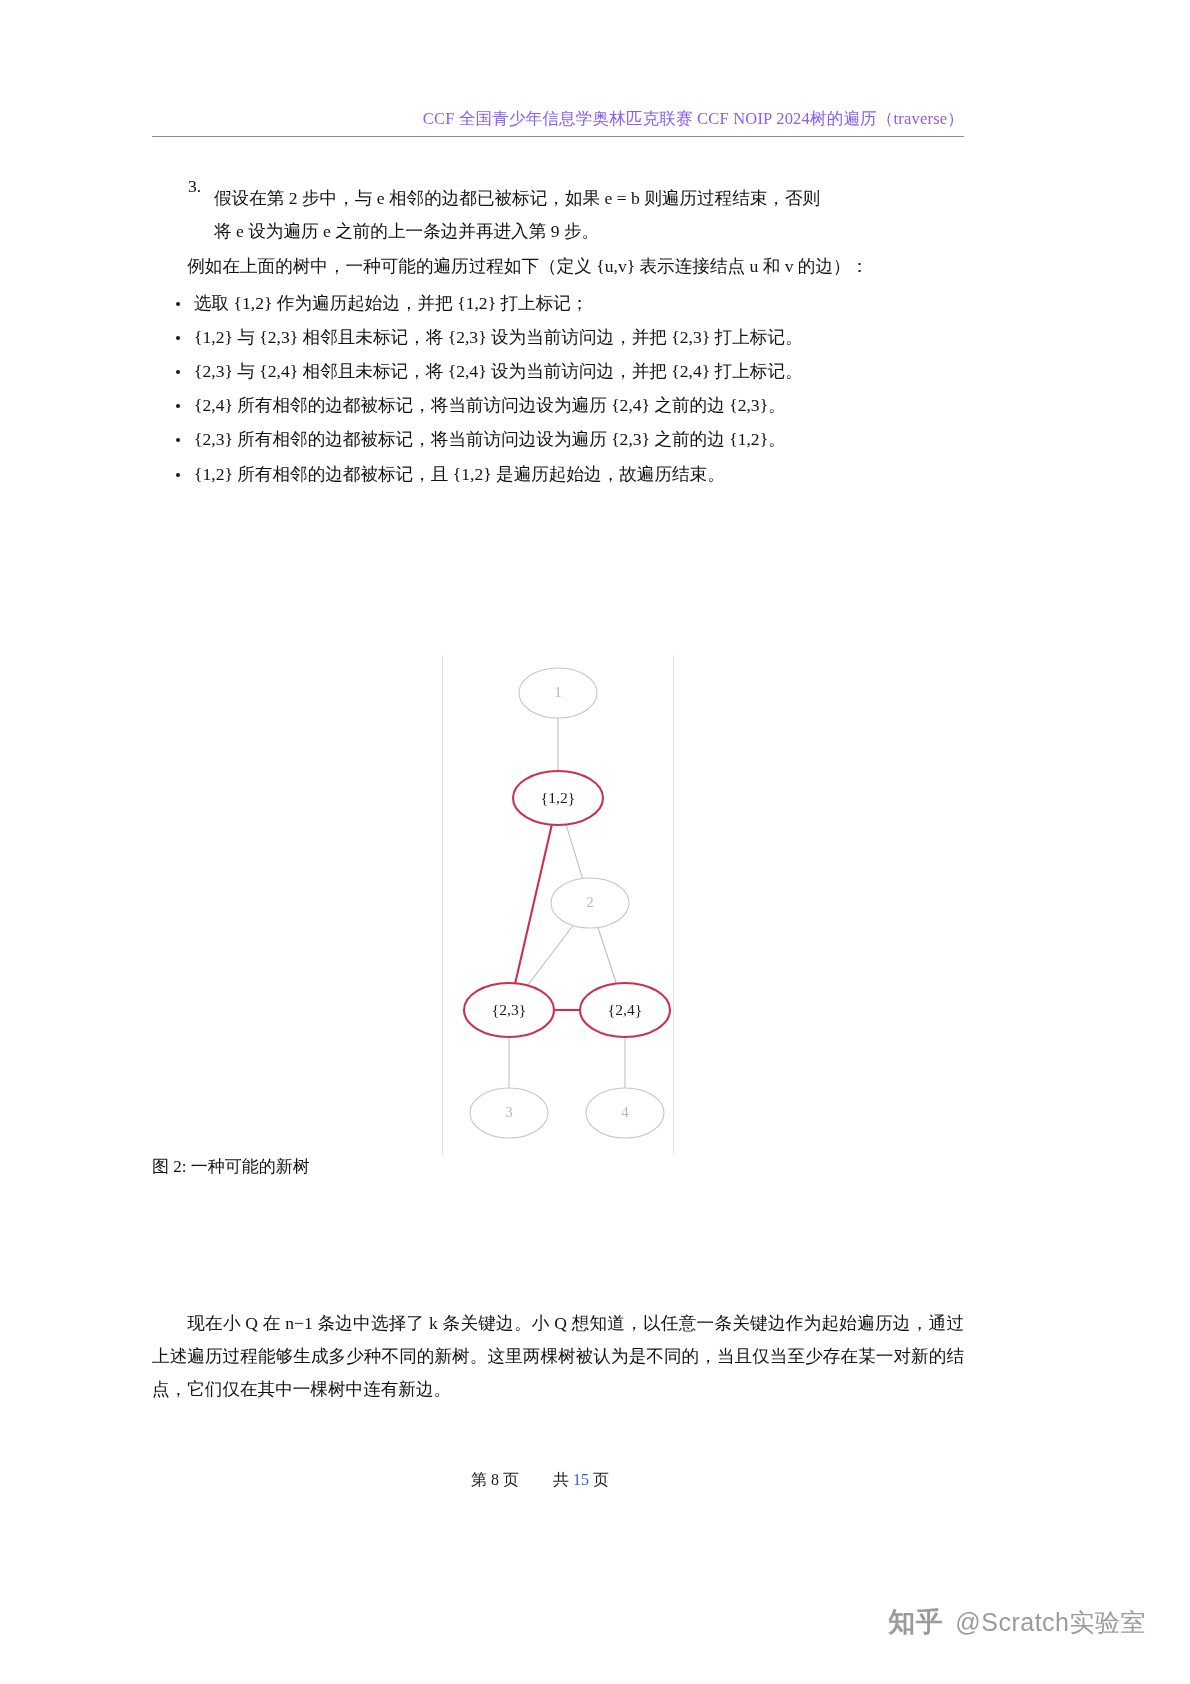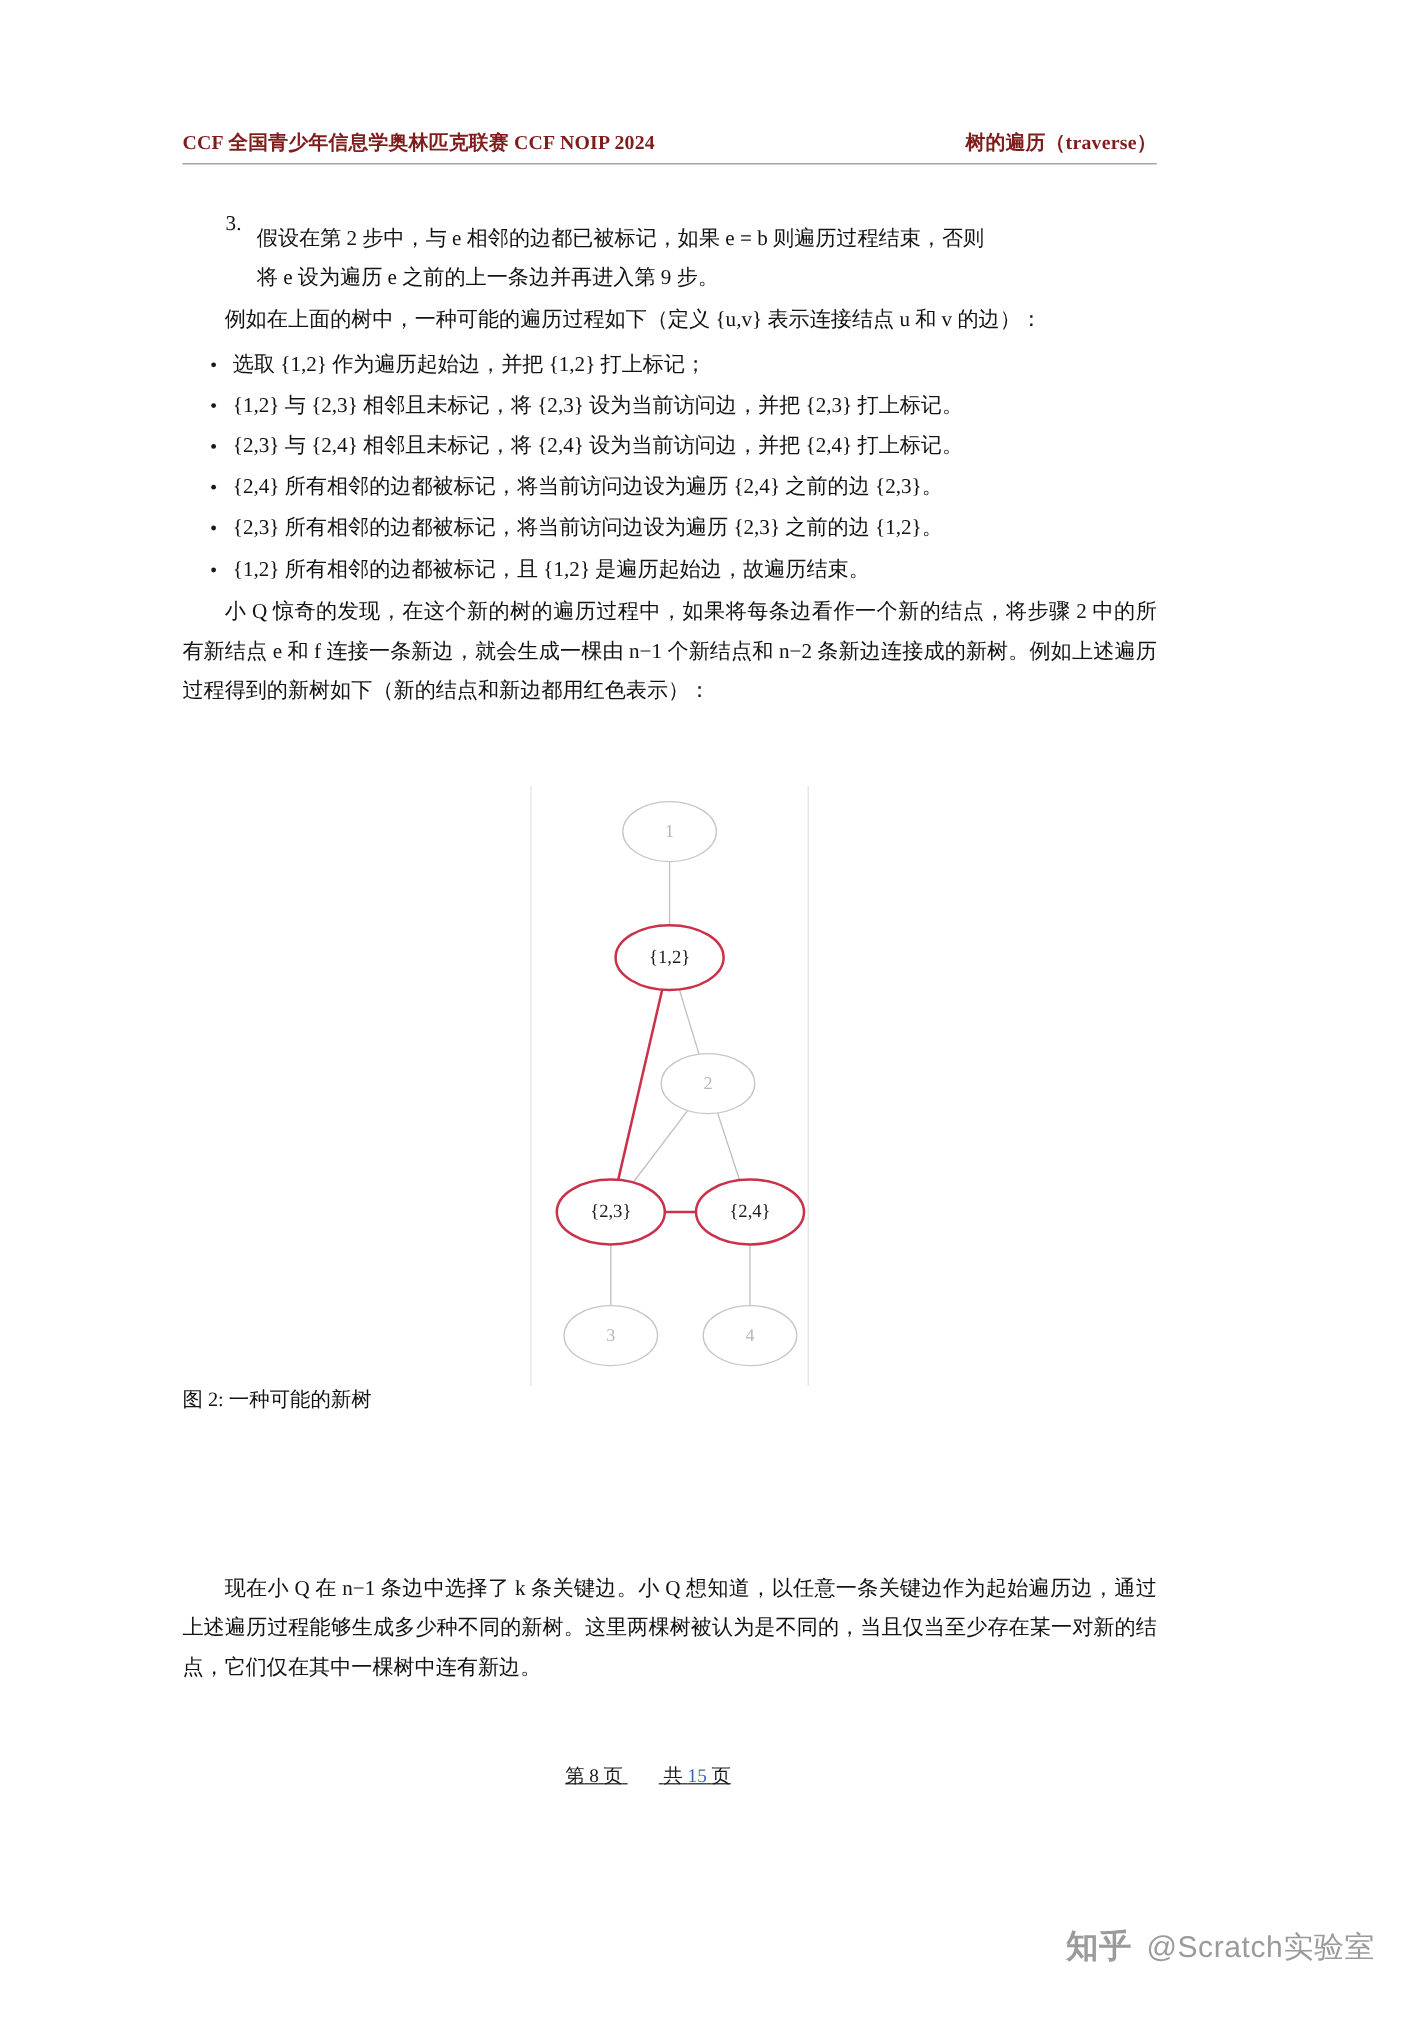--- a/index.html
+++ b/index.html
@@ -20,26 +20,25 @@
     width: 1190px; height: 1684px;
     background: #fff;
   }
 
   
   .header {
     position: absolute;
     left: 152px; top: 108px;
     width: 812px;
     display: flex;
-    justify-content: space-between;
+    justify-content: flex-end;
     align-items: flex-end;
     font-size: 16.5px;
     letter-spacing: .2px;
-    color: #7f1d1d;
-    font-weight: bold;
+    color: #8b5cf6;
   }
   .header-left { white-space: nowrap; }
   .header-right { white-space: nowrap; }
   .header-rule {
     position: absolute;
     left: 152px; top: 136px;
     width: 812px; height: 1px;
     background: #8d8d8d;
   }
 
@@ -125,21 +124,20 @@
   text.red-label  { font-size: 15.5px; fill: #1b1b1b; }
 
   
   .footer {
     position: absolute;
     left: 0; top: 1470px;
     width: 1080px;
     text-align: center;
     font-size: 16px;
     color: #1a1a1a;
-    text-decoration: underline;
   }
   .footer .gap { display: inline-block; width: 26px; }
   .footer .pnum-total { color: #3a63b8; }
 
   
   .watermark {
     position: absolute;
     right: 44px; bottom: 44px;
     display: flex;
     align-items: center;
@@ -182,21 +180,20 @@
 
     <ul class="bullets">
       <li>选取 {1,2} 作为遍历起始边，并把 {1,2} 打上标记；</li>
       <li>{1,2} 与 {2,3} 相邻且未标记，将 {2,3} 设为当前访问边，并把 {2,3} 打上标记。</li>
       <li>{2,3} 与 {2,4} 相邻且未标记，将 {2,4} 设为当前访问边，并把 {2,4} 打上标记。</li>
       <li>{2,4} 所有相邻的边都被标记，将当前访问边设为遍历 {2,4} 之前的边 {2,3}。</li>
       <li>{2,3} 所有相邻的边都被标记，将当前访问边设为遍历 {2,3} 之前的边 {1,2}。</li>
       <li>{1,2} 所有相邻的边都被标记，且 {1,2} 是遍历起始边，故遍历结束。</li>
     </ul>
 
-    <div class="para">小 Q 惊奇的发现，在这个新的树的遍历过程中，如果将每条边看作一个新的结点，将步骤 2 中的所有新结点 e 和 f 连接一条新边，就会生成一棵由 n−1 个新结点和 n−2 条新边连接成的新树。例如上述遍历过程得到的新树如下（新的结点和新边都用红色表示）：</div>
   </div>
 
   <div class="figure">
     <div class="figure-canvas">
       <div class="fig-frame-l"></div>
       <div class="fig-frame-r"></div>
       <svg class="tree" id="tree-svg" width="232" height="500" viewBox="0 0 232 500">
           <line x1="116" y1="63" x2="116" y2="116" stroke="#c0c0c0" stroke-width="1.1"></line>
           <line x1="124.0943596273885" y1="169.55961752736852" x2="140.52231150228963" y2="223.4638346168878" stroke="#c0c0c0" stroke-width="1.1"></line>
           <line x1="109.81859111122657" y1="169.744054784081" x2="73.18140888877343" y2="328.25594521591904" stroke="#c9324a" stroke-width="2.1"></line>

